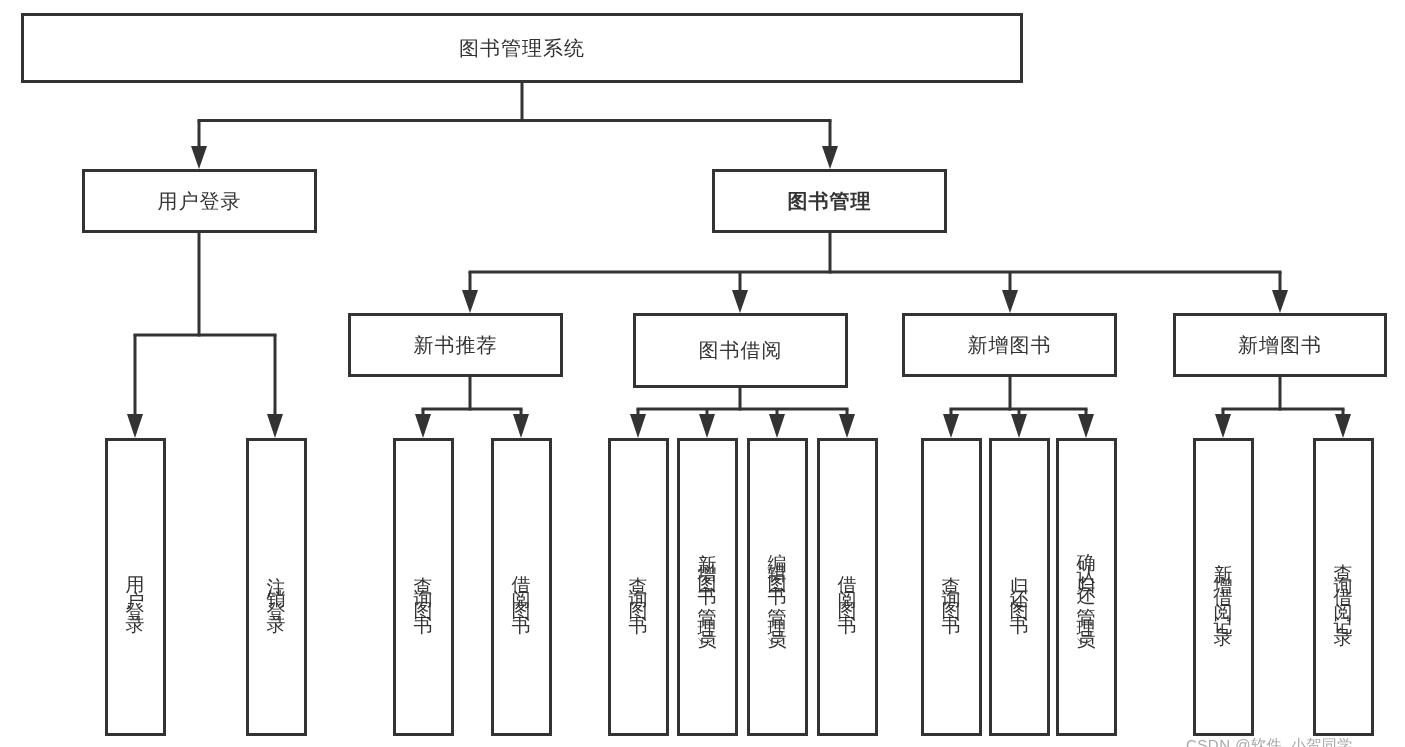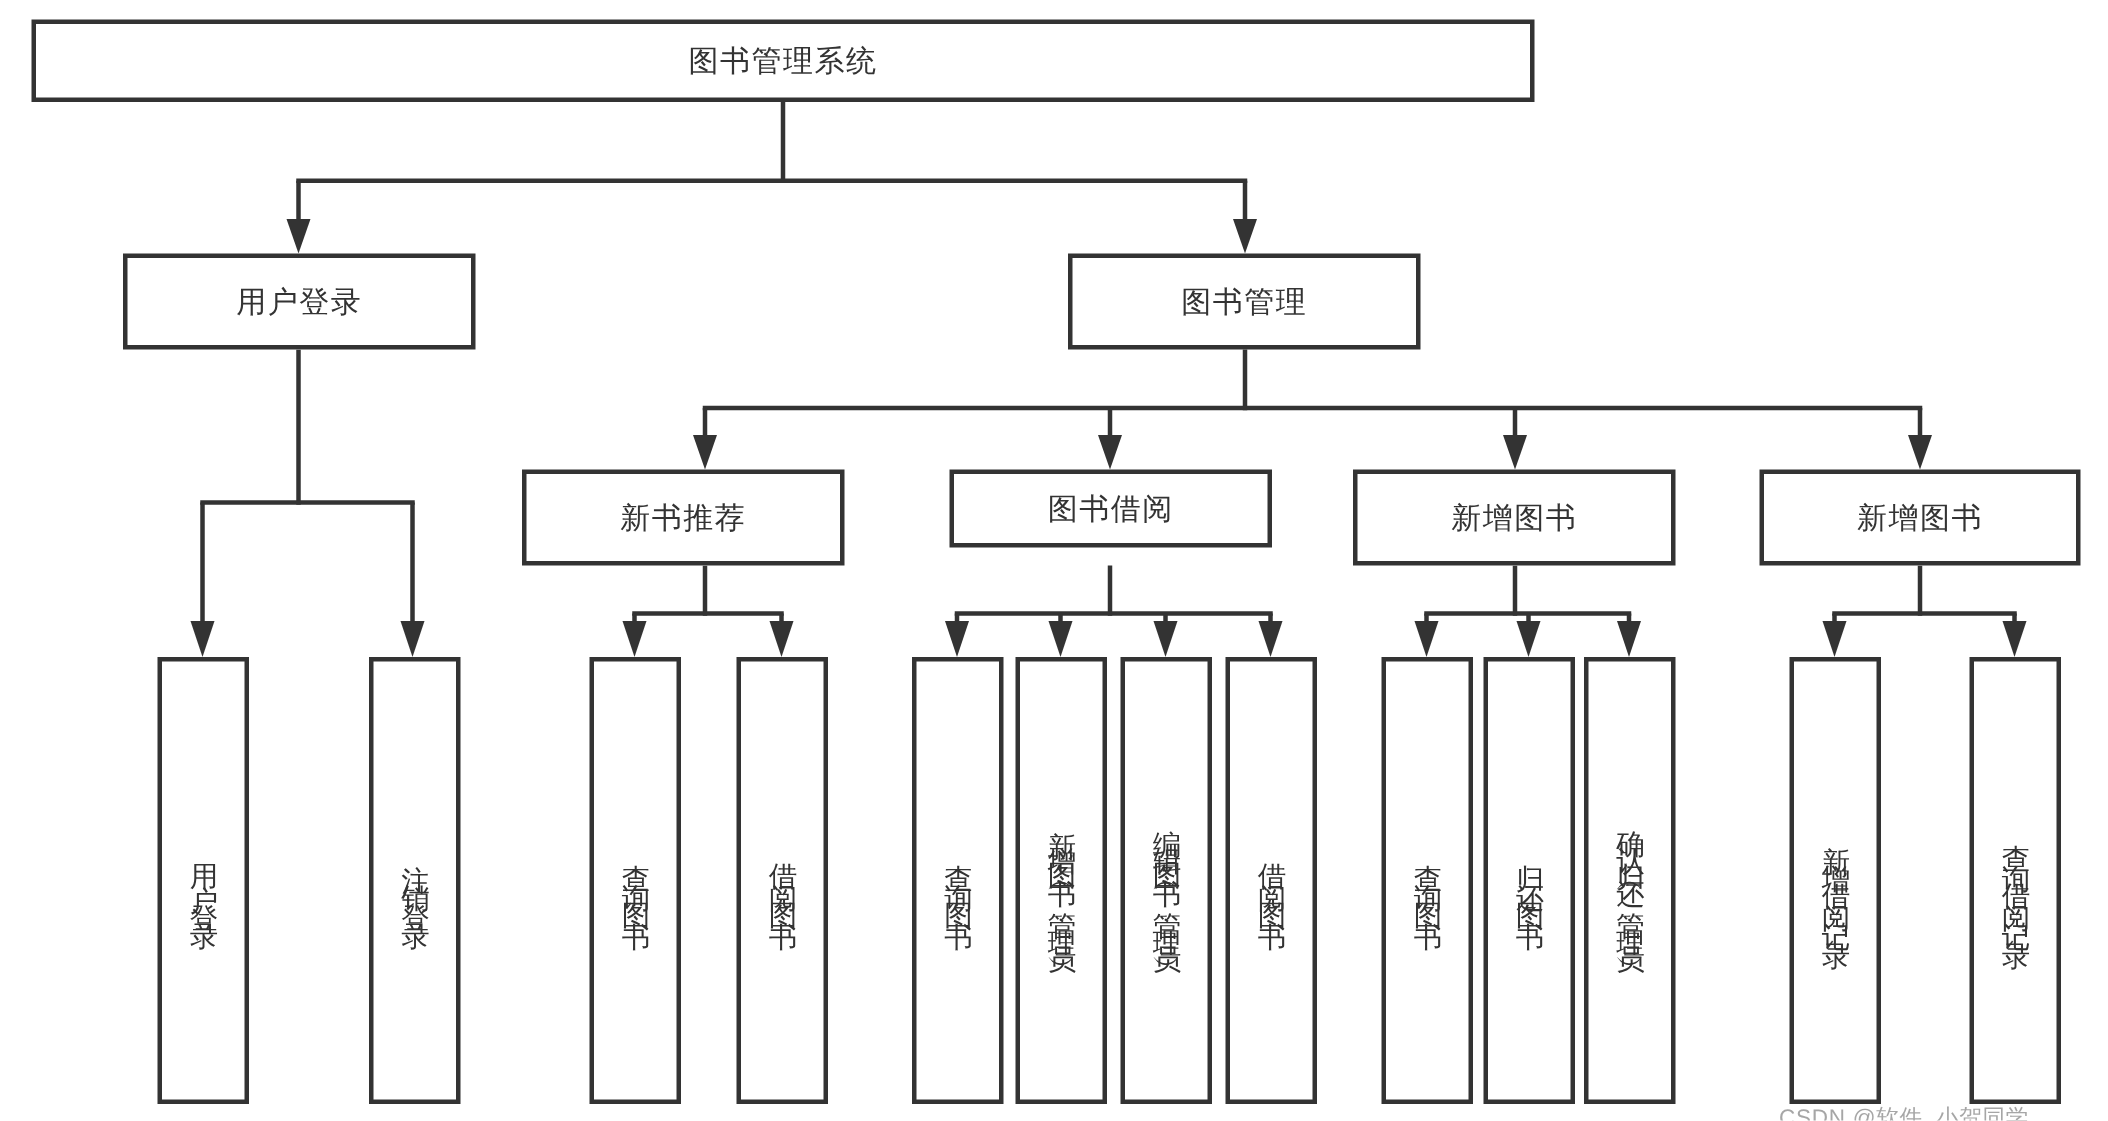--- a/index.html
+++ b/index.html
@@ -25,25 +25,25 @@
     border: 3px solid #333333;
     background: #ffffff;
     color: #333333;
     display: flex;
     align-items: center;
     justify-content: center;
     font-size: 20px;
     letter-spacing: 1px;
   }
   
-  .n-root          { left: 21px;   top: 13px;  width: 1002px; height: 55px; }
+  .n-root          { left: 21px;   top: 13px;  width: 1002px; height: 70px; }
   .n-user-login    { left: 82px;   top: 169px; width: 235px;  height: 64px; }
-  .n-book-mgmt     { left: 712px;  top: 169px; width: 235px;  height: 64px; }
+  .n-book-mgmt     { left: 712px;  top: 169px; width: 235px;  height: 64px; font-weight: bold; }
   .n-new-book-rec  { left: 348px;  top: 313px; width: 215px;  height: 64px; }
-  .n-book-borrow   { left: 633px;  top: 313px; width: 215px;  height: 52px; }
+  .n-book-borrow   { left: 633px;  top: 313px; width: 215px;  height: 75px; }
   .n-current-borrow{ left: 902px;  top: 313px; width: 215px;  height: 64px; }
   .n-borrow-records{ left: 1173px; top: 313px; width: 214px;  height: 64px; }
   
   .v { top: 438px; width: 61px; height: 298px; font-size: 19px; }
   .v .vtext {
     writing-mode: vertical-rl;
     text-orientation: mixed;
     line-height: 1;
     letter-spacing: 13px;
     white-space: nowrap;

